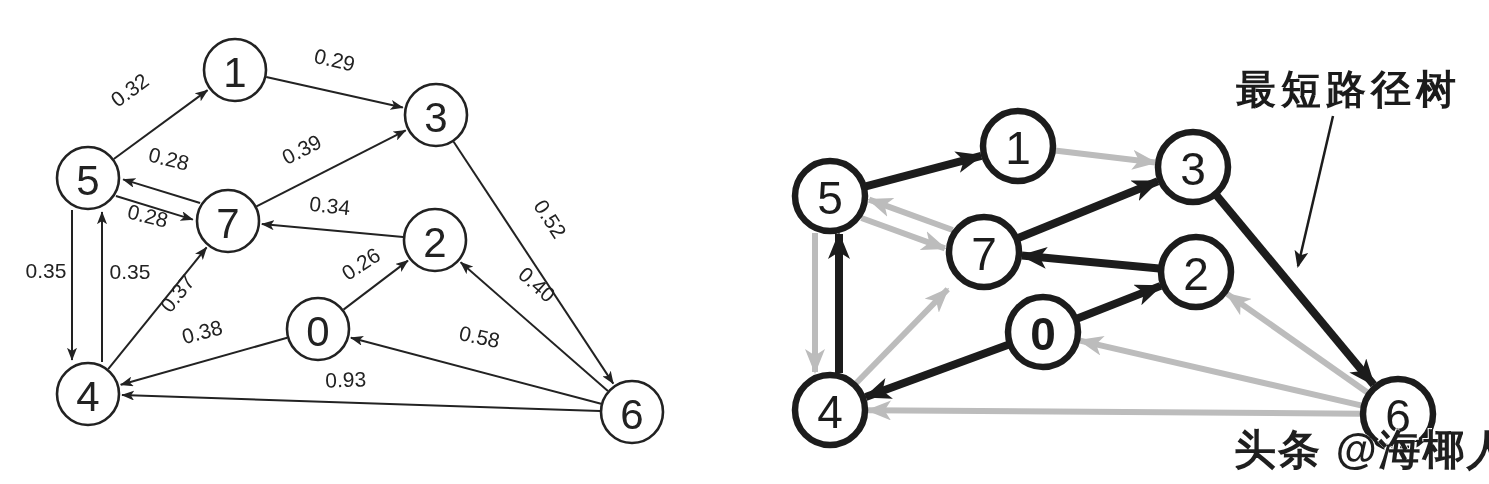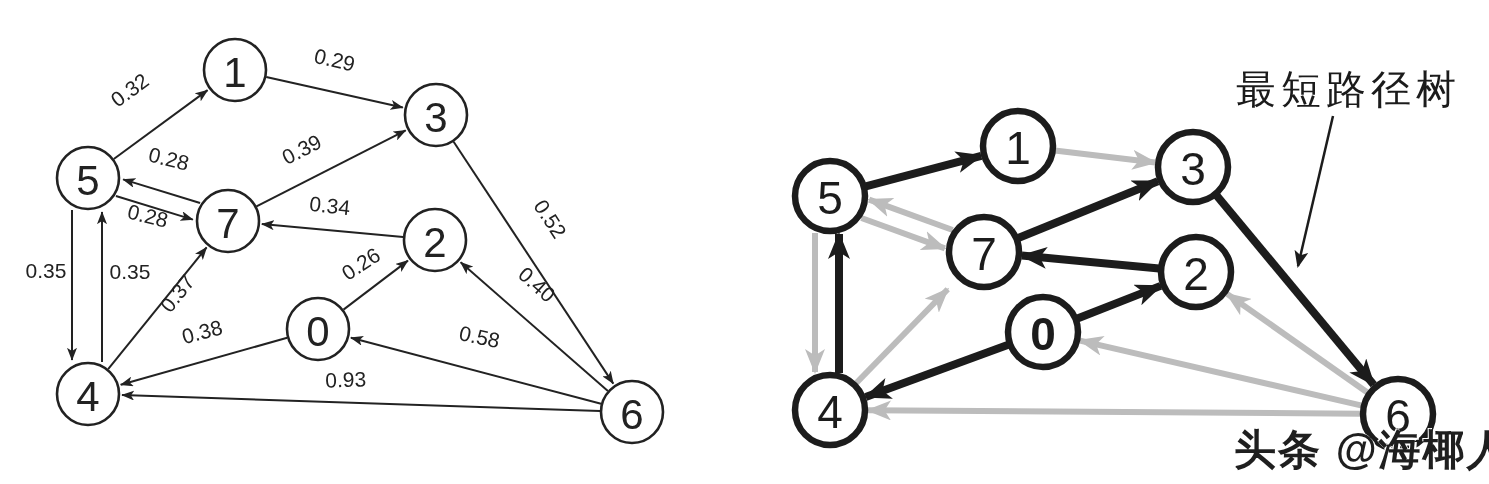--- a/index.html
+++ b/index.html
@@ -18,21 +18,21 @@
   .edge-tree{stroke:#1c1c1c;stroke-width:8;fill:none;}
   .edge-gray{stroke:#bcbcbc;stroke-width:6;fill:none;}
   .rnode{fill:#ffffff;stroke:#1c1c1c;stroke-width:6.5;}
   .rnode-label{font:400 46px "Liberation Sans",sans-serif;fill:#1c1c1c;}
   .rnode-label.bold{font-weight:700;}
   .anno-line{stroke:#1c1c1c;stroke-width:2.5;fill:none;}
 
   .anno-label{
     position:absolute;left:1236px;top:62px;
     font-family:"Liberation Serif",serif;
-    font-size:40px;font-weight:400;color:#1b1b1b;
+    font-size:40px;font-weight:700;color:#1b1b1b;
     letter-spacing:5px;white-space:nowrap;
   }
   .watermark{
     position:absolute;left:1234px;top:422px;
     font-family:"Liberation Sans",sans-serif;
     font-size:42px;font-weight:800;color:#1f1f1f;
     letter-spacing:2px;white-space:nowrap;
     text-shadow:2px 2px 0 #ffffff,-1px -1px 0 #ffffff;
   }
 </style>

